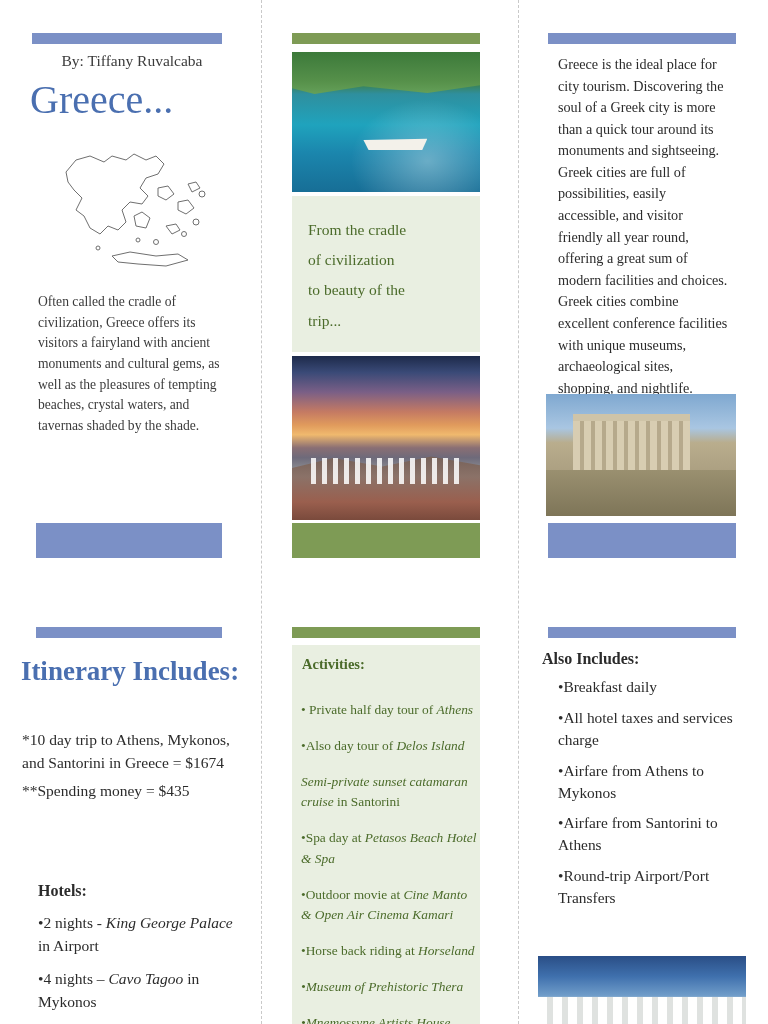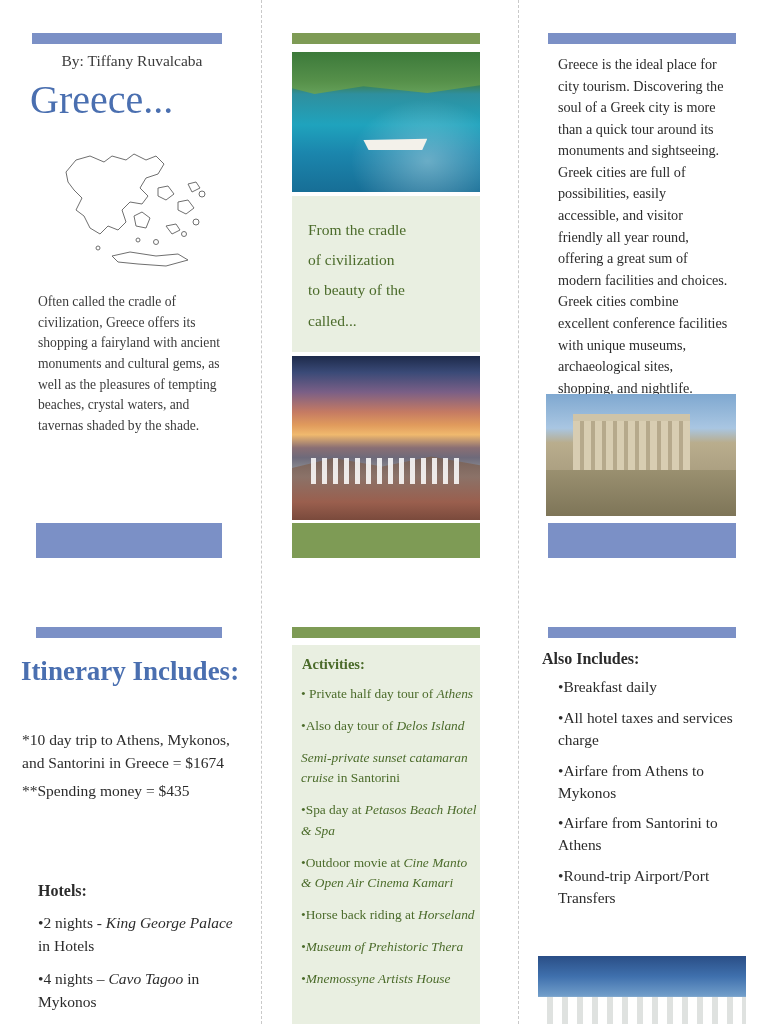--- a/index.html
+++ b/index.html
@@ -108,21 +108,21 @@
     background: #e9efe1;
   }
   .activities-head {
     position: absolute; left: 302px; top: 656px;
     font-size: 14.5px; font-weight: bold; color: #4b6b2a;
   }
   .activities-list {
     position: absolute; left: 301px; top: 684px; width: 176px;
     font-size: 13.4px; line-height: 1.5; color: #4b6b2a;
   }
-  .activities-list p { margin: 0 0 12px 0; }
+  .activities-list p { margin: 16px 0 12px 0; }
 
   
   .c3-bar-1 {
     position: absolute; left: 548px; top: 33px; width: 188px; height: 11px;
     background: #7b90c6;
   }
   .c3-para {
     position: absolute; left: 558px; top: 54px; width: 172px;
     font-size: 14.2px; line-height: 1.52; color: #2b2b2b;
   }
@@ -243,55 +243,55 @@
         <circle cx="164" cy="64" r="3"></circle>
         <circle cx="158" cy="92" r="3"></circle>
         <circle cx="146" cy="104" r="2.5"></circle>
         <circle cx="118" cy="112" r="2.5"></circle>
         <circle cx="100" cy="110" r="2"></circle>
         <circle cx="60" cy="118" r="2"></circle>
       </g>
     </svg>
   </div>
 
-  <div class="c1-para">Often called the cradle of civilization, Greece offers its shopping a fairyland with ancient monuments and cultural gems, as well as the pleasures of tempting beaches, crystal waters, and tavernas shaded by the shade.</div>
+  <div class="c1-para">Often called the cradle of civilization, Greece offers its visitors a fairyland with ancient monuments and cultural gems, as well as the pleasures of tempting beaches, crystal waters, and tavernas shaded by the shade.</div>
 
   <div class="c1-blue-block"></div>
   <div class="c1-bar-2"></div>
 
   <div class="itinerary-title">Itinerary Includes:</div>
 
   <div class="itinerary-body">
     <p style="margin:0 0 4px 0;">*10 day trip to Athens, Mykonos, and Santorini in Greece = $1674</p>
     <p style="margin:0;">**Spending money = $435</p>
   </div>
 
   <div class="hotels-head">Hotels:</div>
 
   <div class="hotels-list">
     <p>
-      <span>•2 nights - </span><span class="ital">King George Palace</span><span> in Hotels</span>
+      <span>•2 nights - </span><span class="ital">King George Palace</span><span> in Airport</span>
     </p>
     <p>
       <span>•4 nights – </span><span class="ital">Cavo Tagoo</span><span> in Mykonos</span>
     </p>
   </div>
 
   <div class="c2-bar-1"></div>
 
   <div class="photo c2-photo1">
     <div class="ph-boat"></div>
   </div>
 
   <div class="c2-quote-box"></div>
   <div class="c2-quote">
     <div>From the cradle</div>
     <div>of civilization</div>
     <div>to beauty of the</div>
-    <div>called...</div>
+    <div>trip...</div>
   </div>
 
   <div class="photo c2-photo2">
     <div class="ph-sunset"></div>
   </div>
 
   <div class="c2-green-block"></div>
   <div class="c2-bar-2"></div>
 
   <div class="c2-activities-box"></div>

